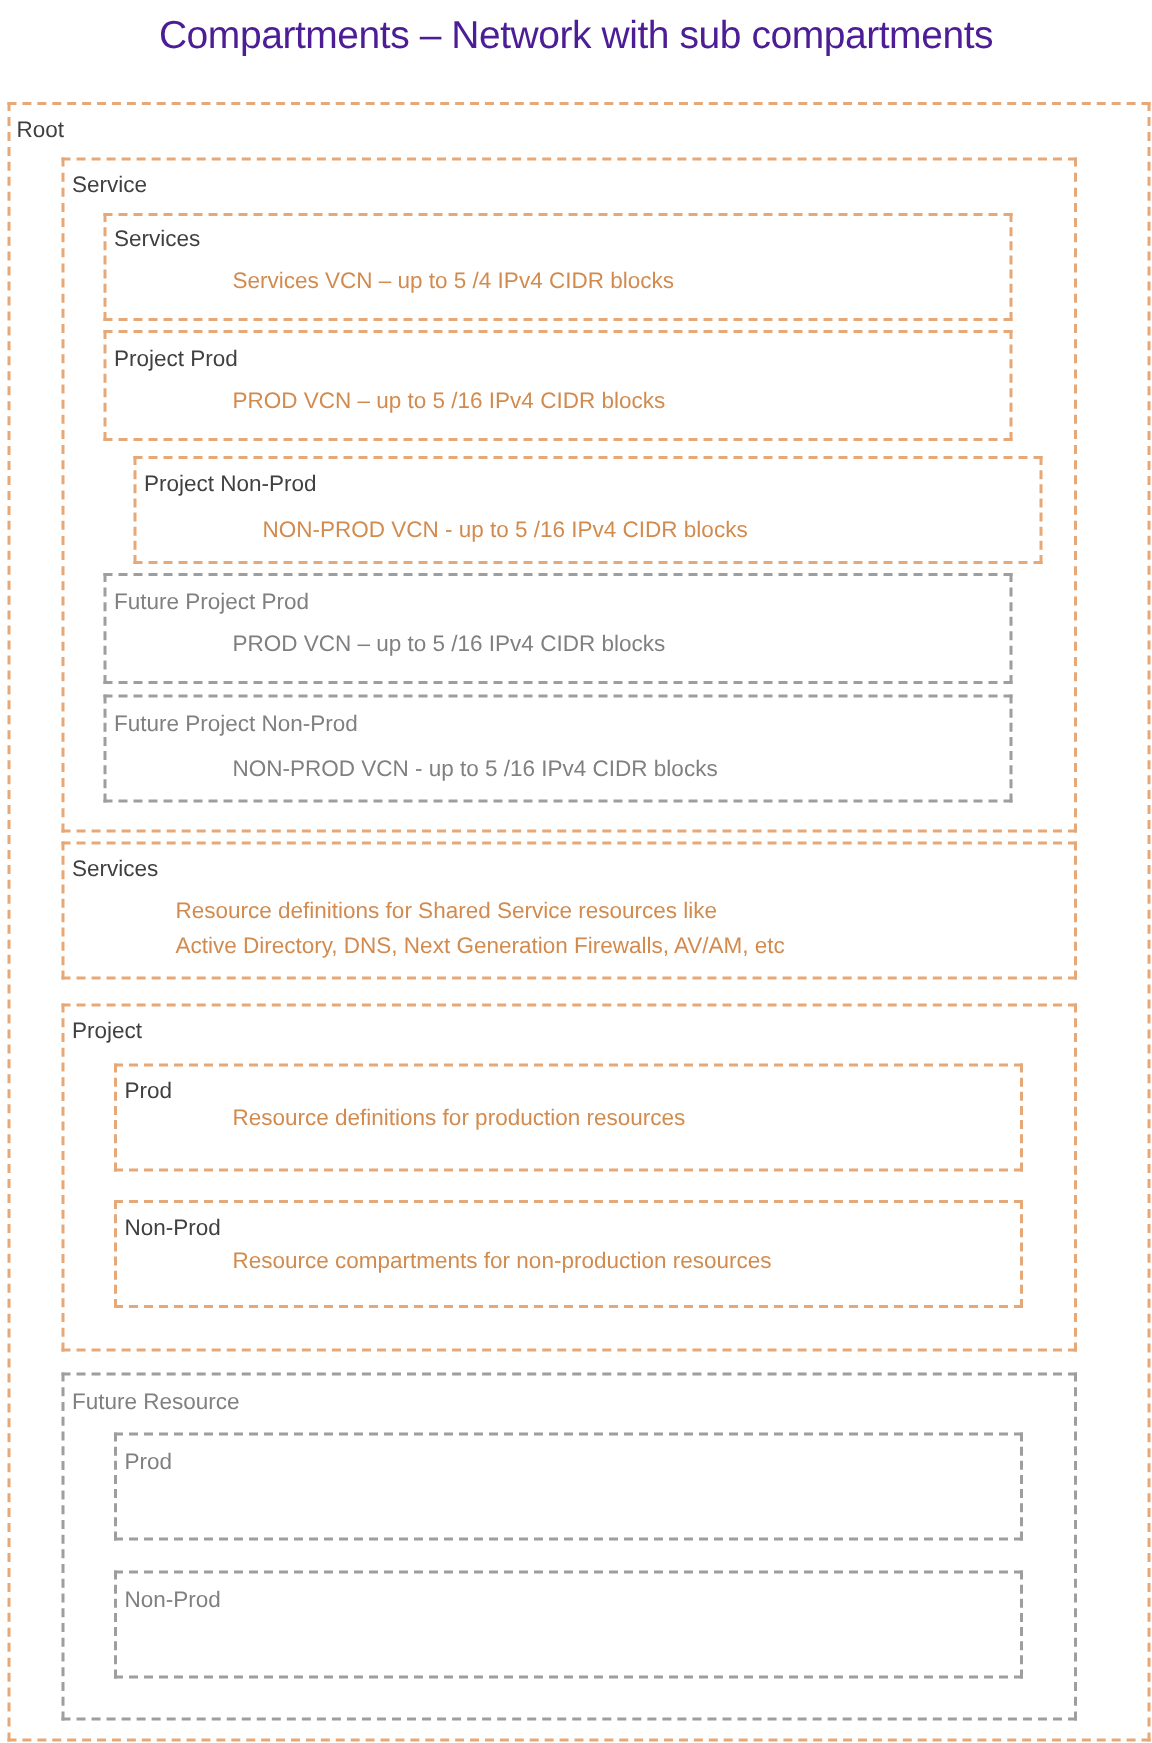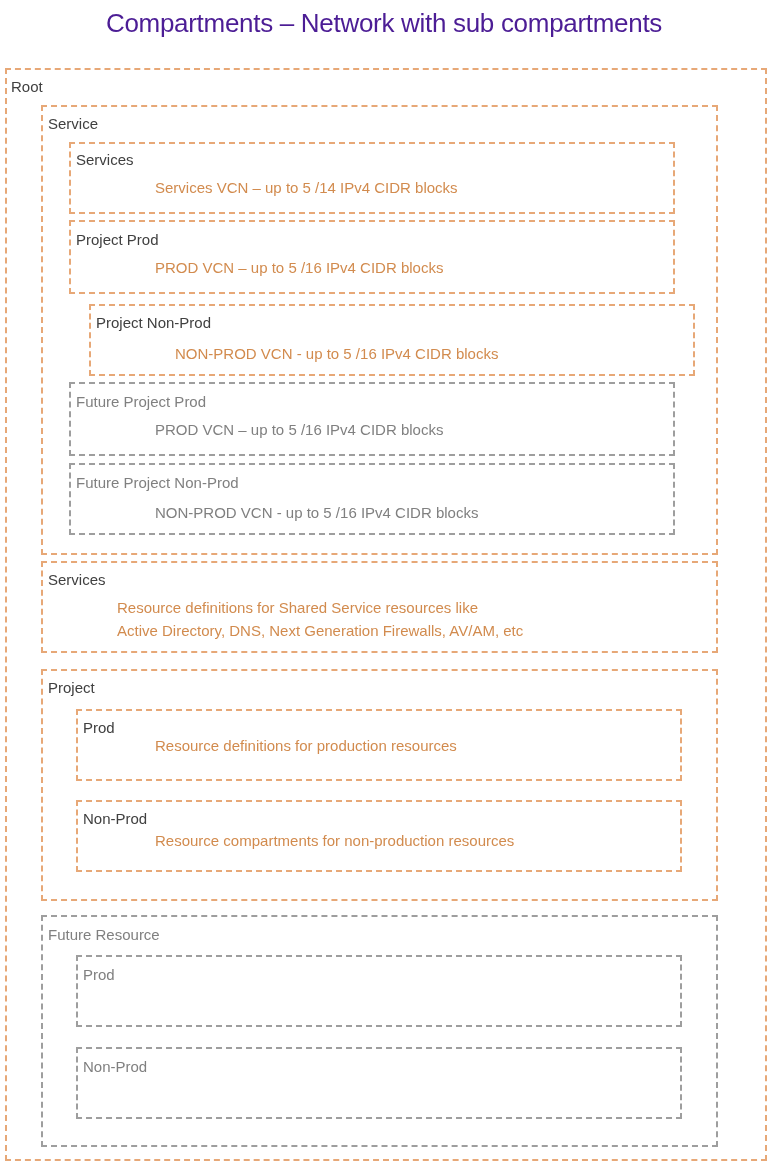--- a/index.html
+++ b/index.html
@@ -34,21 +34,21 @@
 <div class="box" style="left:5px;top:68px;width:762px;height:1093px;">
   <span class="lbl" style="left:4px;top:8px;">Root</span>
 </div>
 
 <div class="box" style="left:41px;top:105px;width:677px;height:450px;">
   <span class="lbl" style="left:5px;top:8px;">Service</span>
 </div>
 
 <div class="box" style="left:69px;top:142px;width:606px;height:72px;">
   <span class="lbl" style="left:5px;top:7px;">Services</span>
-  <span class="desc" style="left:84px;top:33px;">Services VCN – up to 5 /14 IPv4 CIDR blocks</span>
+  <span class="desc" style="left:84px;top:33px;">Services VCN – up to 5 /4 IPv4 CIDR blocks</span>
 </div>
 
 <div class="box" style="left:69px;top:220px;width:606px;height:74px;">
   <span class="lbl" style="left:5px;top:9px;">Project Prod</span>
   <span class="desc" style="left:84px;top:35px;">PROD VCN – up to 5 /16 IPv4 CIDR blocks</span>
 </div>
 
 <div class="box" style="left:69px;top:304px;width:606px;height:72px;margin-left:20px;">
   <span class="lbl" style="left:5px;top:8px;">Project Non-Prod</span>
   <span class="desc" style="left:84px;top:37px;">NON-PROD VCN - up to 5 /16 IPv4 CIDR blocks</span>

